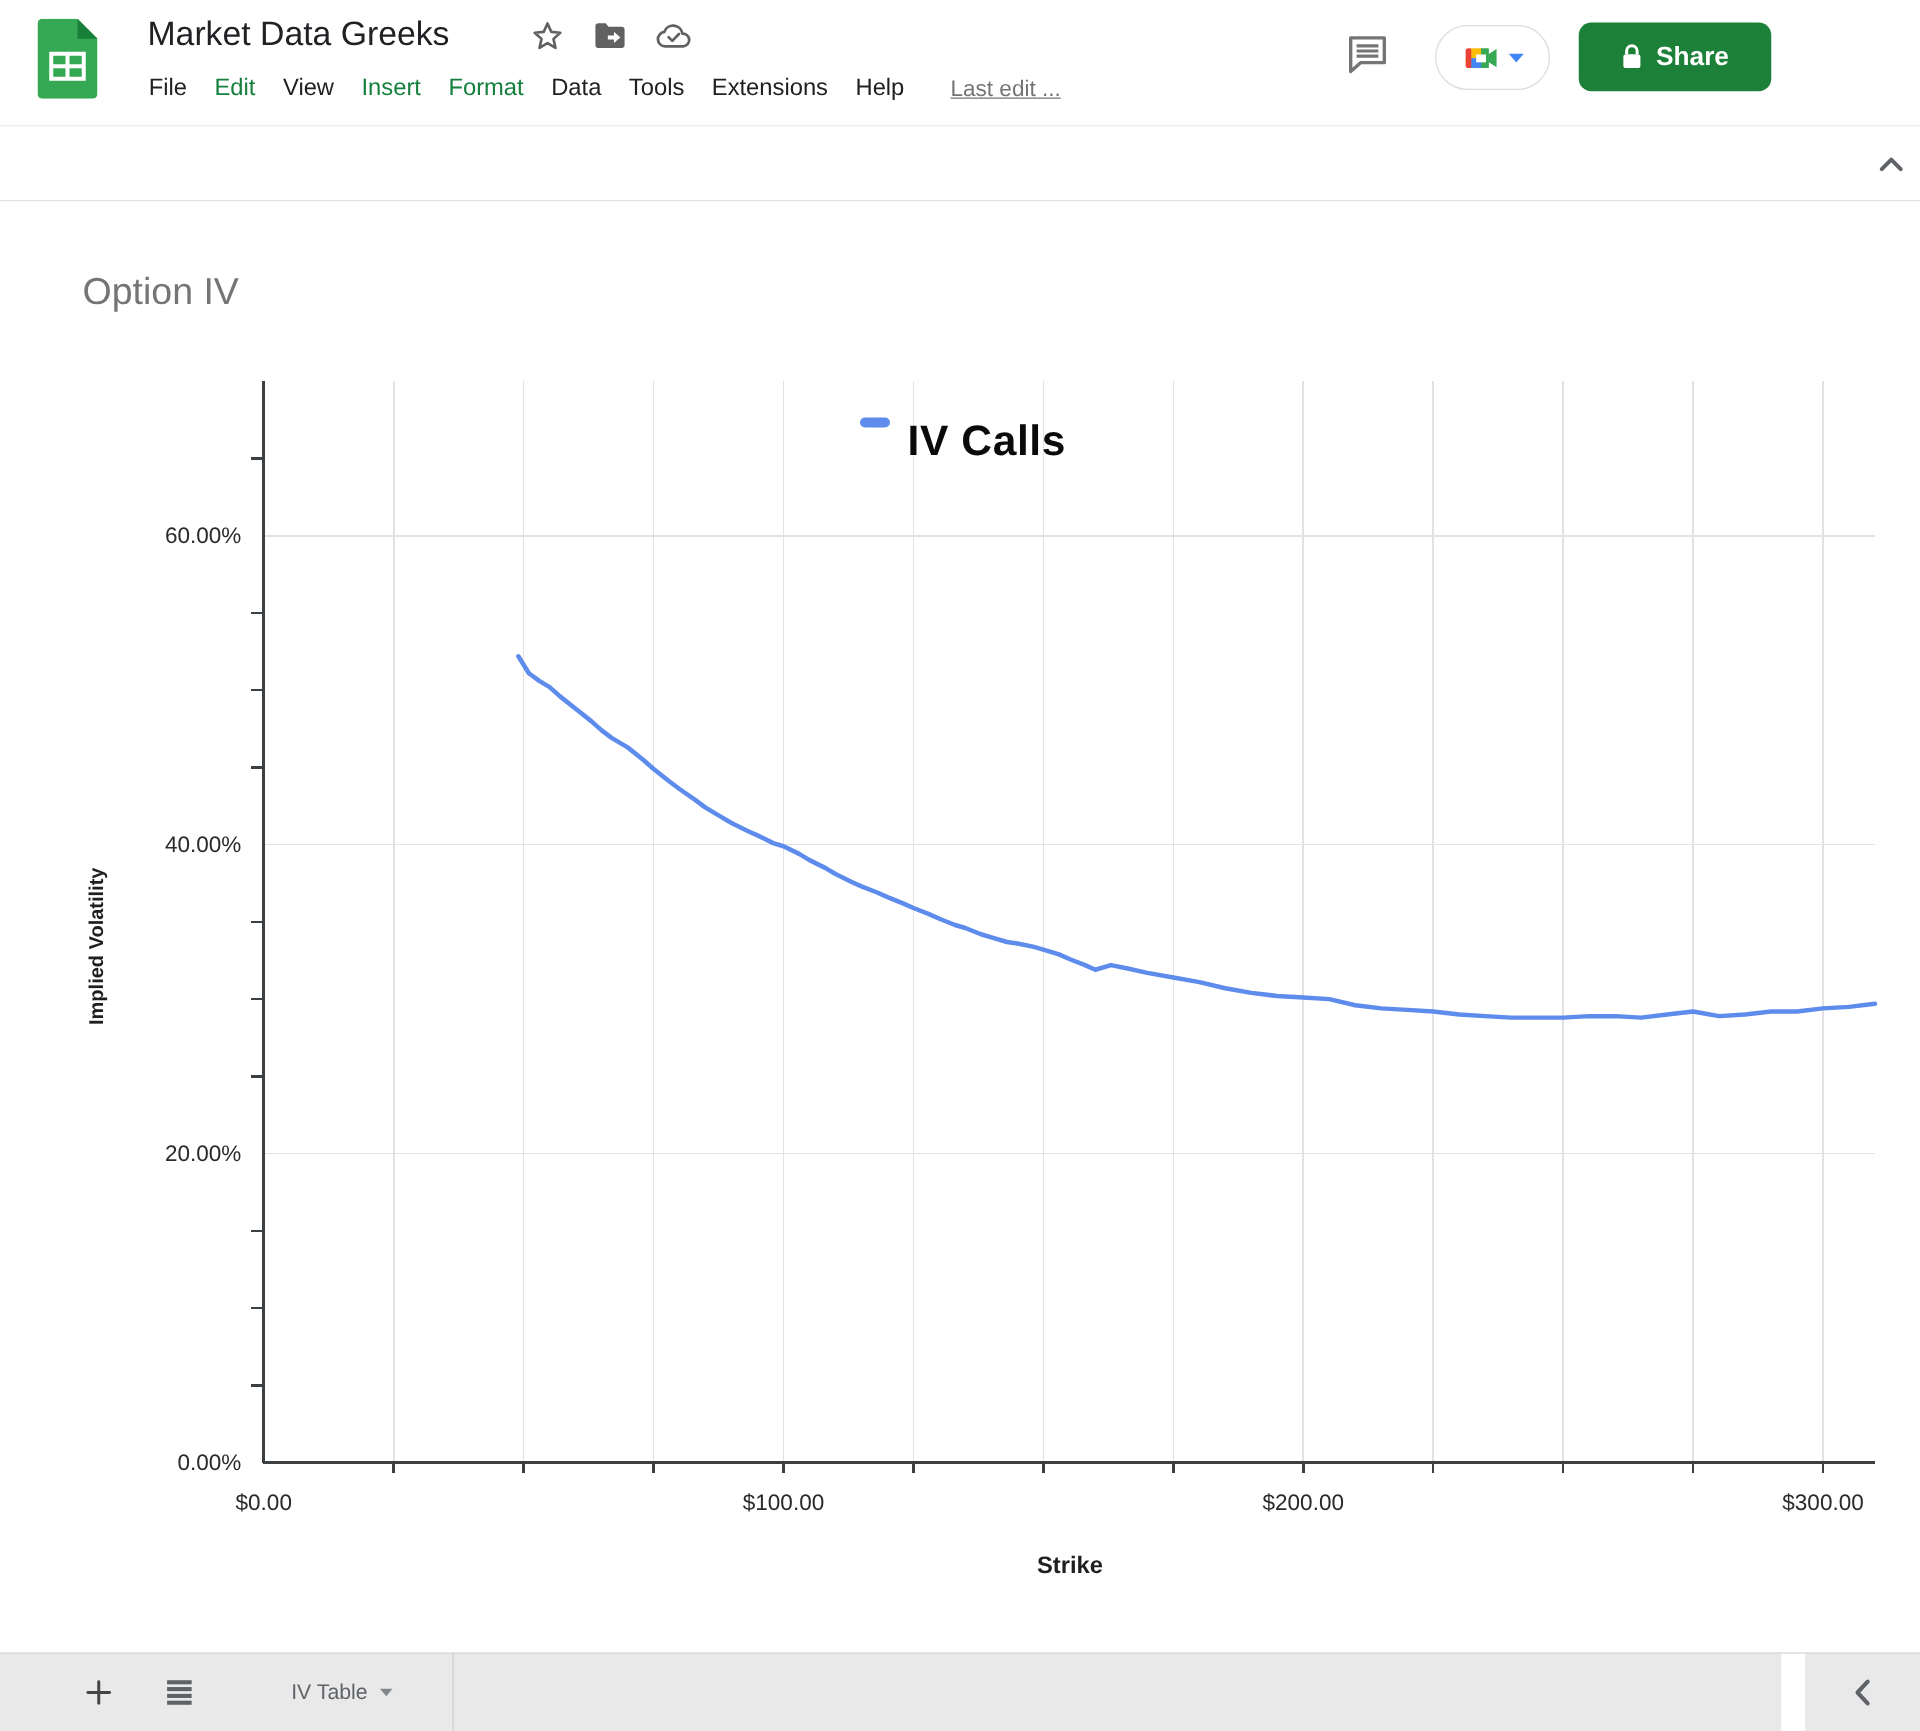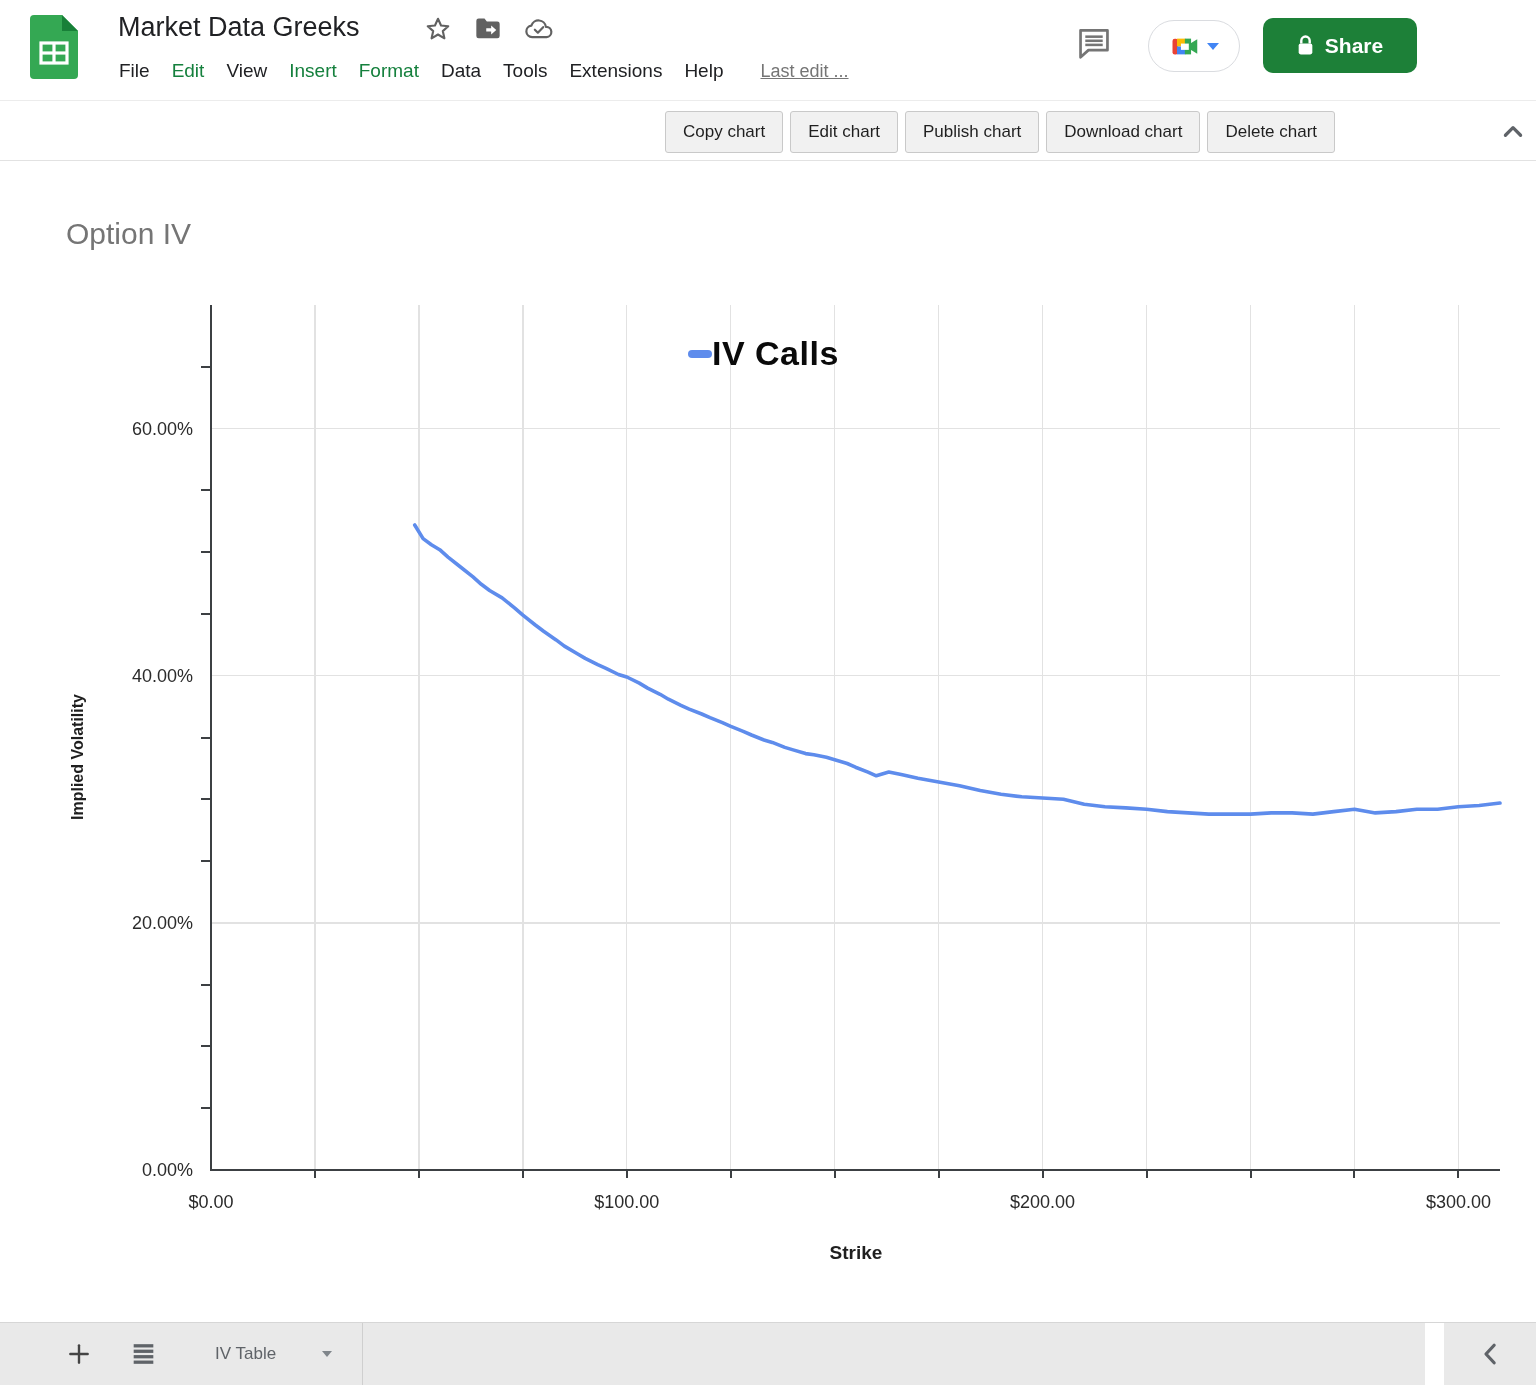--- a/index.html
+++ b/index.html
@@ -23,35 +23,35 @@
 
   
   .chart-toolbar { position:absolute; left:0; top:102px; width:1536px; height:59px; background:#fff; border-bottom:1px solid #e2e2e2; }
   .toolbar-buttons { position:absolute; left:665px; top:9px; display:flex; gap:7px; }
   .tb-btn { height:42px; padding:0 17px; background:#f1f1f1; border:1px solid #c9c9c9; border-radius:3px; font-size:17px; color:#1f1f1f; font-family:"Liberation Sans",sans-serif; cursor:pointer; white-space:nowrap; }
   .collapse-chevron { position:absolute; left:1500px; top:17px; cursor:pointer; }
 
   
   .chart-area { position:absolute; left:0; top:162px; width:1536px; height:1144px; background:#fff;margin-left:16px; }
   .chart-title { position:absolute; left:50px; top:55px; font-size:30px; color:#757575; }
-  .legend { position:absolute; left:672px; top:172px; display:flex; align-items:center; }
+  .legend { position:absolute; left:672px; top:172px; display:flex; gap:14px; }
   .legend-dash { width:24px; height:8px; border-radius:4px; }
   .legend-label { font-size:34px; font-weight:700; color:#0a0a0a; letter-spacing:.5px; }
   .axis-ylabel { position:absolute; left:62px; top:595px; transform:translate(-50%,-50%) rotate(-90deg); transform-origin:center; font-size:16px; font-weight:700; color:#1f1f1f; white-space:nowrap; }
   .axis-xlabel { position:absolute; left:840px; top:1080px; transform:translateX(-50%); font-size:19px; font-weight:700; color:#1f1f1f; }
   #plot { position:absolute; left:0; top:0; }
 
   
   .sheet-bar { position:absolute; left:0; top:1322px; width:1536px; height:63px; background:#e9e9e9; border-top:1px solid #d6d6d6; }
   .sheet-bar-left { position:absolute; left:62px; top:0; height:100%; display:flex; align-items:center; gap:30px; }
   .icon-btn { background:none; border:none; padding:4px; cursor:pointer; display:flex; align-items:center; }
   .tabs { position:absolute; left:185px; top:0; height:100%; display:flex; }
   .tab { height:100%; display:flex; align-items:center; justify-content:center; gap:10px; padding:0 30px; font-size:17px; cursor:pointer; }
   .tab.active { background:#fff; color:#188038; font-weight:700; min-width:192px; }
-  .tab.inactive { color:#5f6368; border-right:1px solid #cfcfcf; min-width:178px;justify-content:space-between; }
+  .tab.inactive { color:#5f6368; border-right:1px solid #cfcfcf; min-width:178px; }
   .caret { width:0; height:0; border-left:6px solid transparent; border-right:6px solid transparent; border-top:7px solid #188038; }
   .caret.gray { border-top-color:#80868b; border-left-width:5px; border-right-width:5px; border-top-width:6px; }
   .bar-white-strip { position:absolute; left:1425px; top:0; width:19px; height:100%; background:#fff; }
   .bar-back-chevron { position:absolute; left:1476px; top:14px; cursor:pointer; }
 </style>
 </head>
 <body>
 
 <div class="app">
 
@@ -119,27 +119,20 @@
     <button class="share-btn">
       <svg width="17" height="21" viewBox="0 0 16 20">
         <path d="M4 8 V5.5 a4 4 0 0 1 8 0 V8" fill="none" stroke="#fff" stroke-width="2.3"></path>
         <rect x="1.5" y="8" width="13" height="10.5" rx="2" fill="#fff"></rect>
       </svg>
       <span>Share</span>
     </button>
   </div>
 
   <div class="chart-toolbar">
-    <div class="toolbar-buttons" id="toolbar-buttons">
-        <button class="tb-btn">Copy chart</button>
-        <button class="tb-btn">Edit chart</button>
-        <button class="tb-btn">Publish chart</button>
-        <button class="tb-btn">Download chart</button>
-        <button class="tb-btn">Delete chart</button>
-      </div>
     <svg class="collapse-chevron" width="26" height="26" viewBox="0 0 24 24" fill="none" stroke="#5f6368" stroke-width="3" stroke-linecap="round" stroke-linejoin="round">
       <polyline points="5,15 12,8 19,15"></polyline>
     </svg>
   </div>
 
   <div class="chart-area">
     <div class="chart-title">Option IV</div>
     <svg id="plot" width="1536" height="1160">
         <line x1="298.9516129032258" y1="143" x2="298.9516129032258" y2="1008" stroke="#e2e2e2" stroke-width="1.3" shape-rendering="crispEdges"></line>
         <line x1="402.9032258064516" y1="143" x2="402.9032258064516" y2="1008" stroke="#e2e2e2" stroke-width="1.3" shape-rendering="crispEdges"></line>

